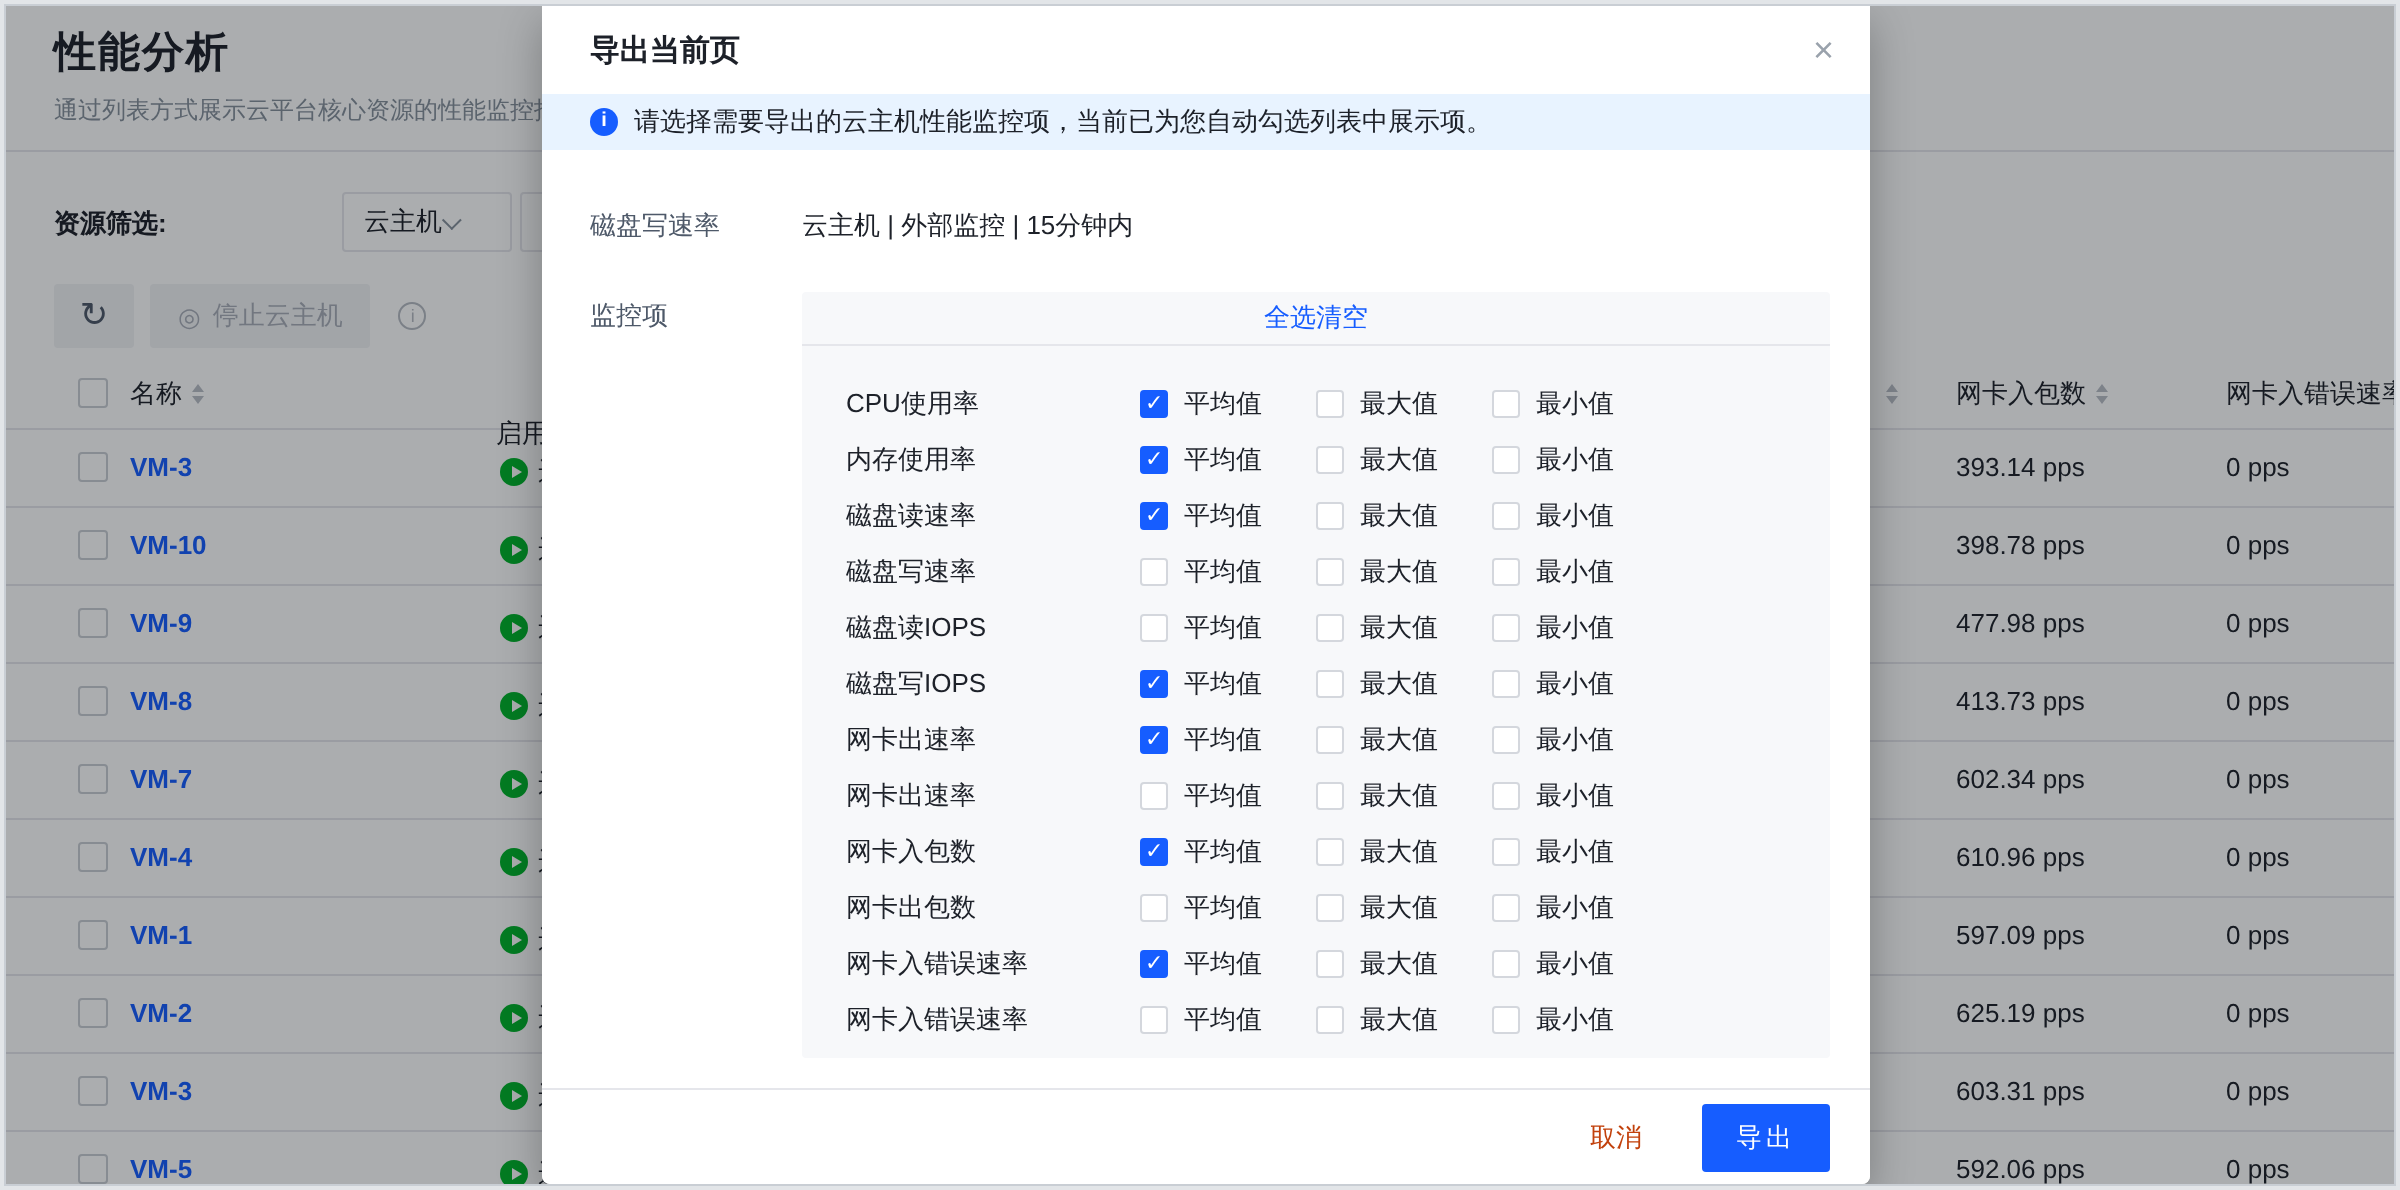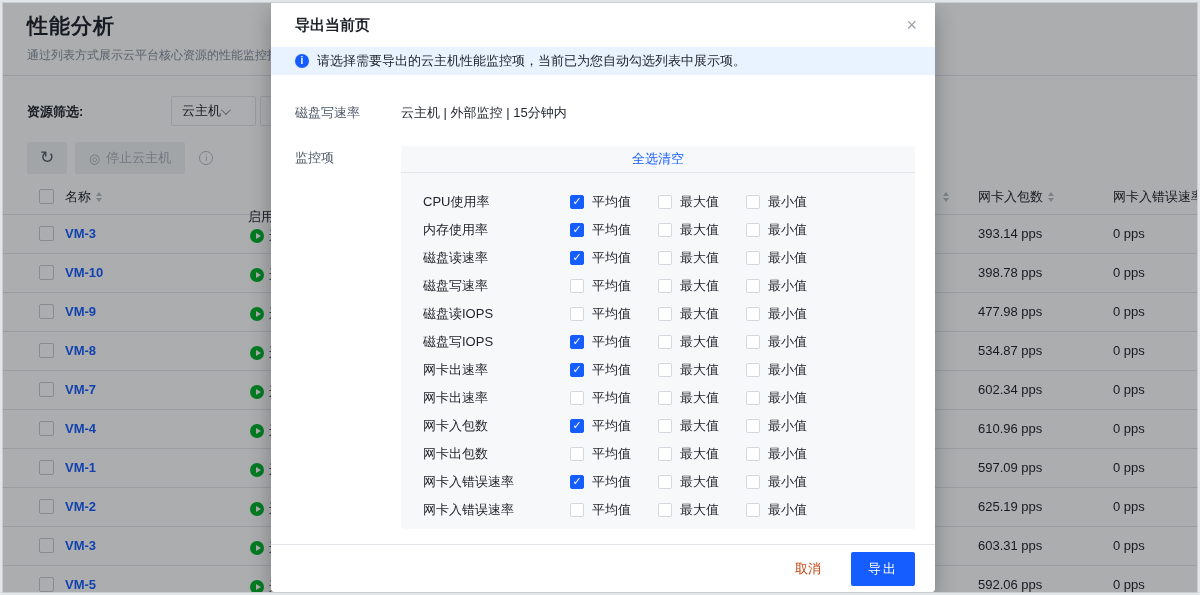--- a/index.html
+++ b/index.html
@@ -163,21 +163,21 @@
     <span class="cell-err">0 pps</span>
   </div>
 
   <div class="vm-row">
     <span class="cbx pos-check"></span>
     <a class="vm-name">VM-8</a>
     <span class="vm-status">
       <span class="status-dot"></span>
       <span class="status-text">运</span>
     </span>
-    <span class="cell-pkts">534.87 pps</span>
+    <span class="cell-pkts">413.73 pps</span>
     <span class="cell-err">0 pps</span>
   </div>
 
   <div class="vm-row">
     <span class="cbx pos-check"></span>
     <a class="vm-name">VM-7</a>
     <span class="vm-status">
       <span class="status-dot"></span>
       <span class="status-text">运</span>
     </span>

